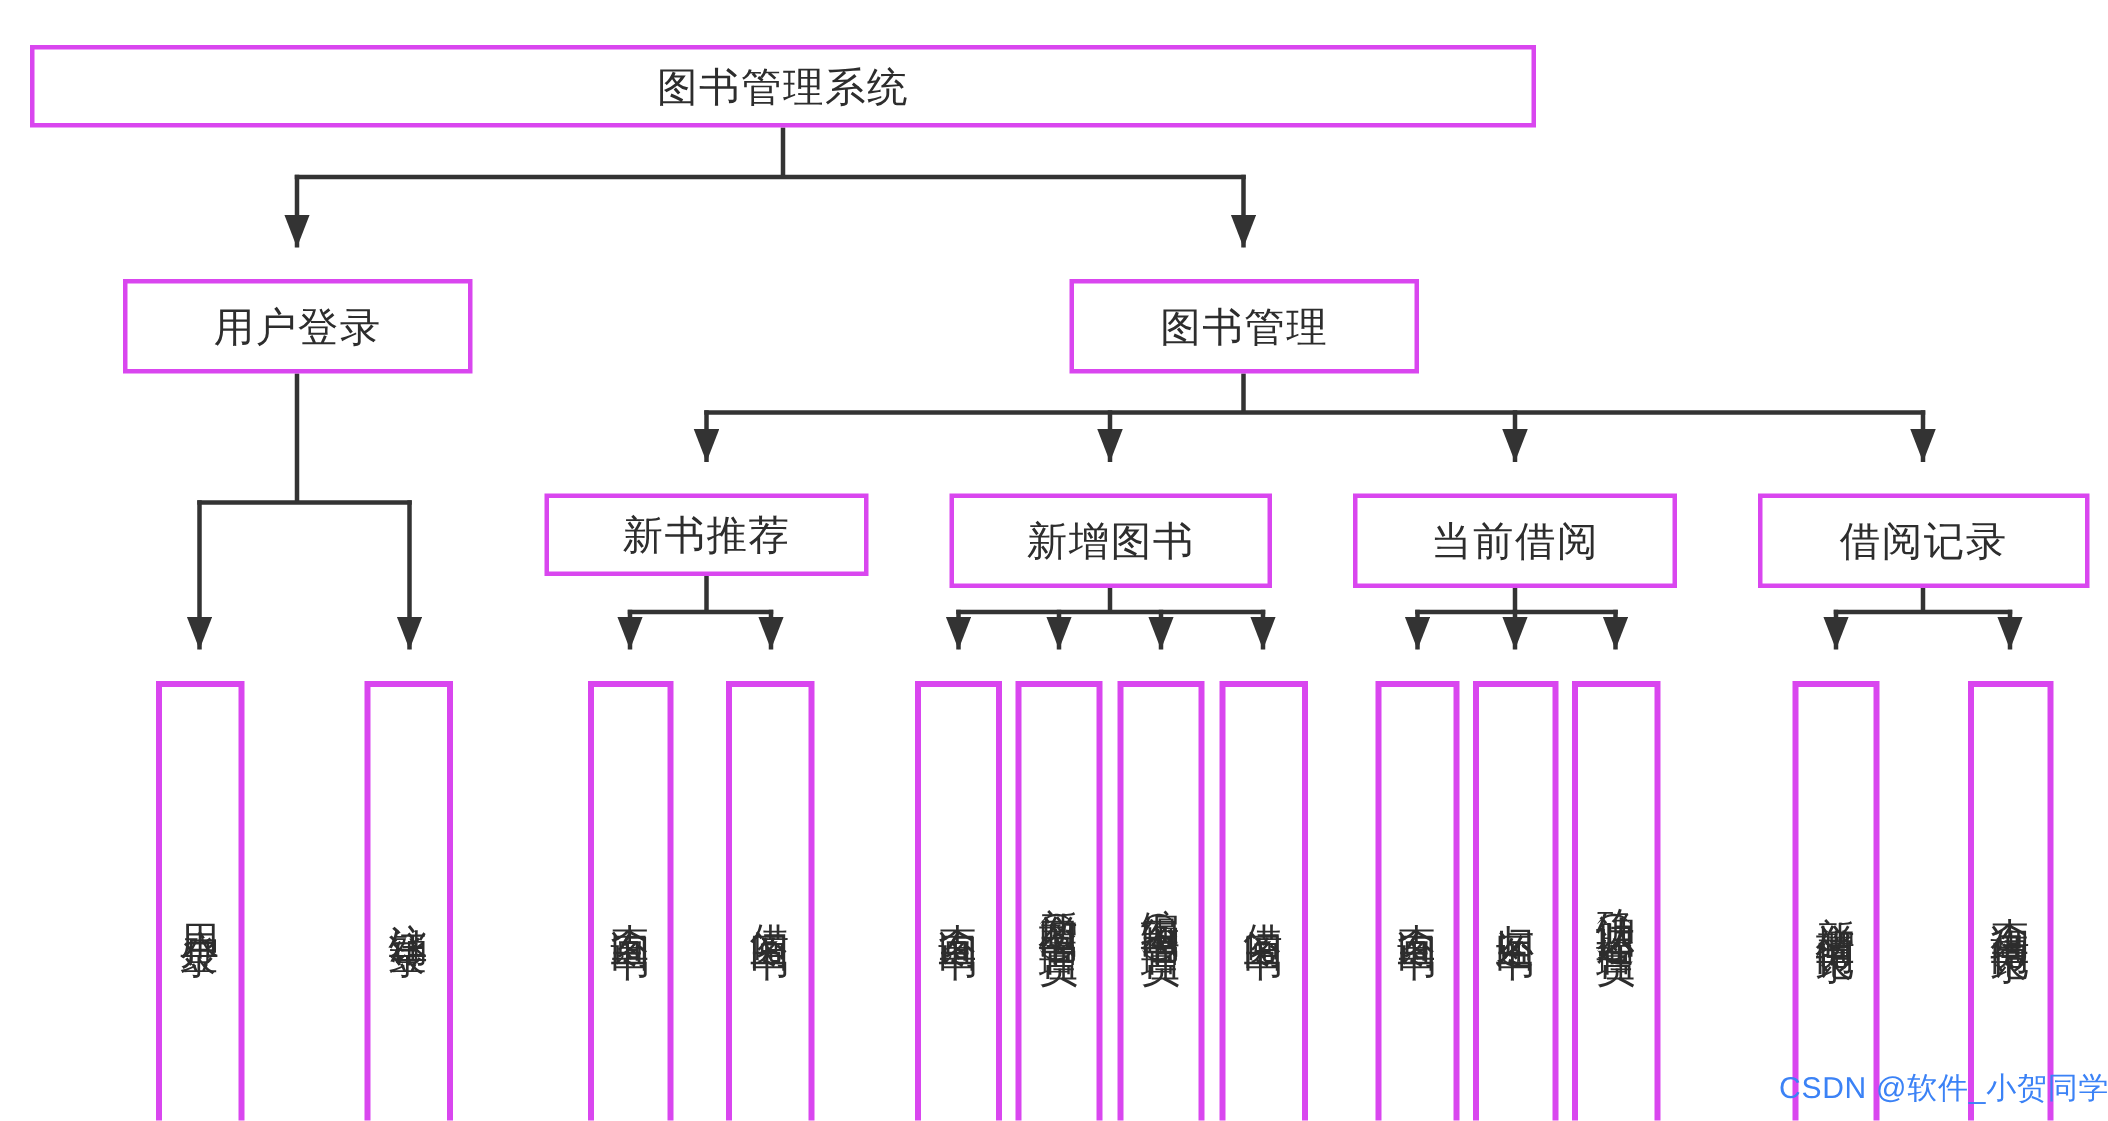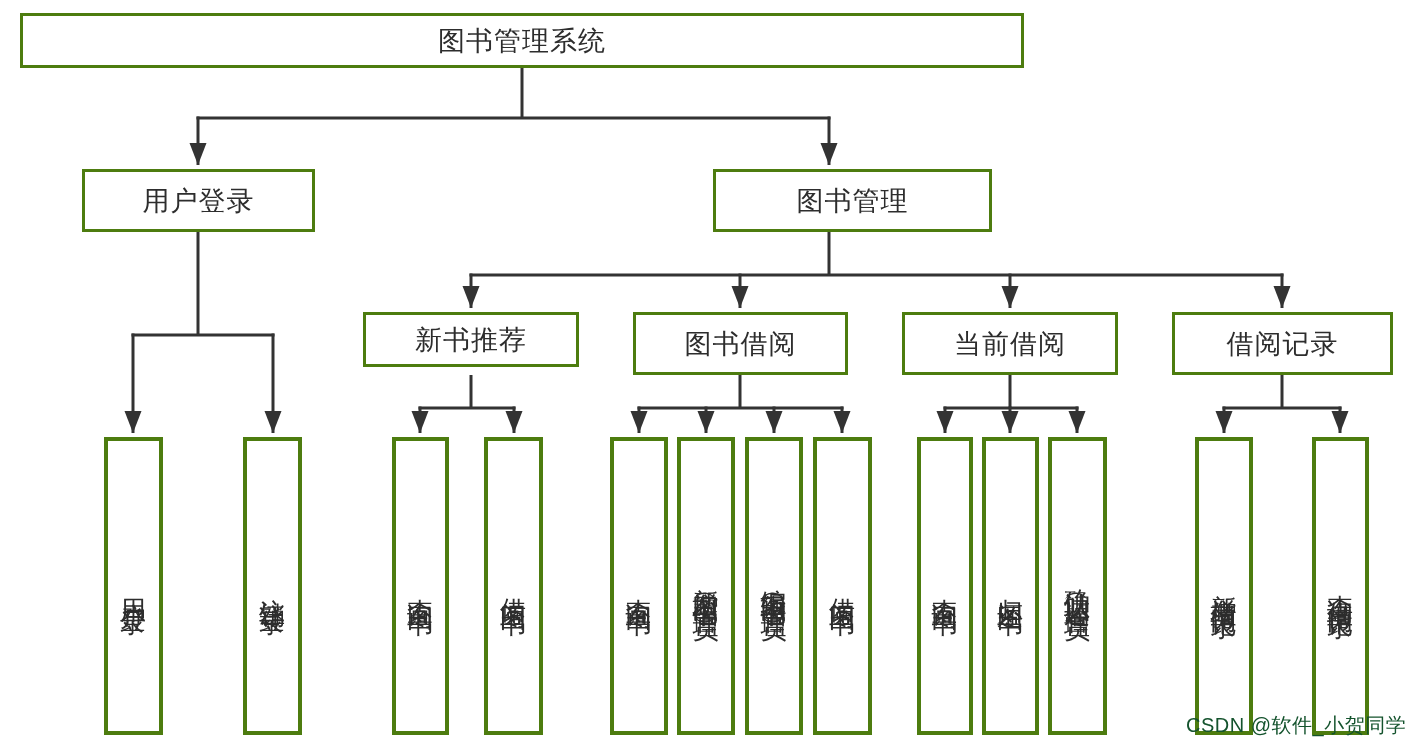--- a/index.html
+++ b/index.html
@@ -4,35 +4,35 @@
 <style>
   html, body { margin: 0; padding: 0; background: #ffffff; }
   body {
     width: 1405px; height: 747px; position: relative; overflow: hidden;
     font-family: "Liberation Sans", sans-serif;
   }
   .canvas { position: absolute; left: 0; top: 0; width: 1405px; height: 747px; }
   svg.connectors { position: absolute; left: 0; top: 0; }
   .node {
     position: absolute; box-sizing: border-box;
-    background: #ffffff; border: 3px solid #4d7c0f;
+    background: #ffffff; border: 3px solid #d946ef;
     display: flex; align-items: center; justify-content: center;
     color: #2d2d2d; font-size: 27px; letter-spacing: 1px;
-    white-space: nowrap; z-index: 2;
+    white-space: nowrap; z-index: 2; margin-top: 17px;
   }
   .node.leaf {
     border-width: 4px; font-size: 26px; letter-spacing: 0;
   }
   .leaf .vtext {
     writing-mode: vertical-rl; text-orientation: mixed;
     letter-spacing: 4px; line-height: 1; display: block;
   }
   .watermark {
     position: absolute; left: 1186px; top: 712px; z-index: 6;
-    color: #14532d; font-size: 20px; letter-spacing: 0.5px;
+    color: #3b82f6; font-size: 20px; letter-spacing: 0.5px;
     white-space: nowrap;
   }
 </style>
 </head>
 <body>
 
 <div class="canvas">
 
   <svg class="connectors" width="1405" height="747" viewBox="0 0 1405 747">
     <defs>
@@ -84,29 +84,29 @@
     </g>
   </svg>
 
   <div class="node" style="left:20px;top:13px;width:1004px;height:55px">
     <span>图书管理系统</span>
   </div>
 
   <div class="node" style="left:82px;top:169px;width:233px;height:63px">
     <span>用户登录</span>
   </div>
-  <div class="node" style="left:713px;top:169px;width:279px;height:63px">
+  <div class="node" style="left:713px;top:169px;width:233px;height:63px">
     <span>图书管理</span>
   </div>
 
   <div class="node" style="left:363px;top:312px;width:216px;height:55px">
     <span>新书推荐</span>
   </div>
   <div class="node" style="left:633px;top:312px;width:215px;height:63px">
-    <span>图书借阅</span>
+    <span>新增图书</span>
   </div>
   <div class="node" style="left:1172px;top:312px;width:221px;height:63px">
     <span>借阅记录</span>
   </div>
   <div class="node" style="left:902px;top:312px;width:216px;height:63px">
     <span>当前借阅</span>
   </div>
 
   <div class="node leaf" style="left:104px;top:437px;width:59px;height:298px">
     <span class="vtext">用户登录</span>

